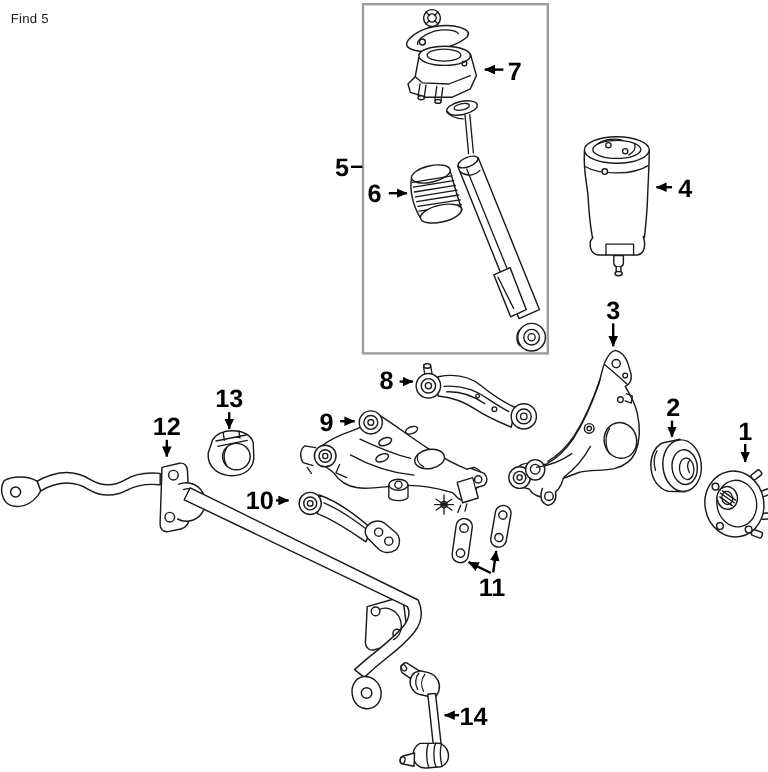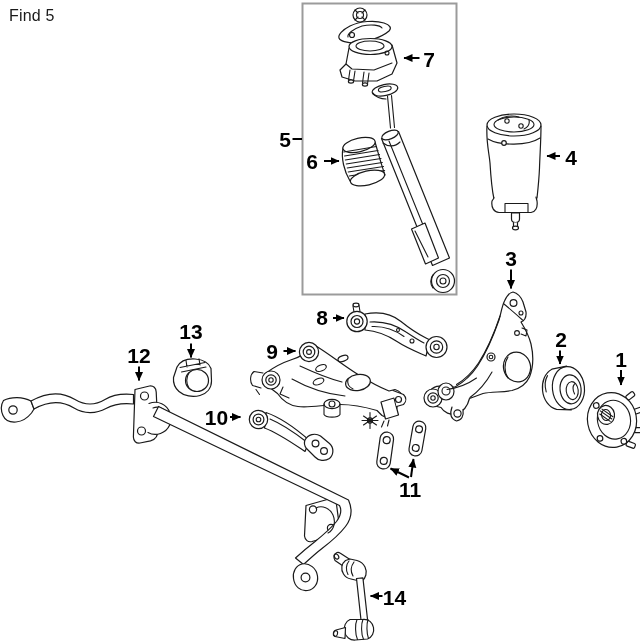--- a/index.html
+++ b/index.html
@@ -1,21 +1,21 @@
 <!DOCTYPE html>
 <html><head>
 <meta charset="utf-8">
 <style>
   html,body{margin:0;padding:0;background:#ffffff;}
   .screen{
     position:relative;width:640px;height:643px;background:#ffffff;
     font-family:"Liberation Sans",sans-serif;overflow:hidden;
   }
   .instruction{
-    position:absolute;left:9px;top:9px;font-size:16px;line-height:14px;
+    position:absolute;left:9px;top:9px;font-size:11px;line-height:14px;
     color:#1a1a1a;letter-spacing:0.2px;
   }
   svg{position:absolute;left:0;top:0;}
   .p{fill:#ffffff;stroke:#1a1a1a;stroke-width:1.2;stroke-linejoin:round;stroke-linecap:round;}
   .l{fill:none;stroke:#1a1a1a;stroke-width:1.1;stroke-linejoin:round;stroke-linecap:round;}
   .box{fill:none;stroke:#9b9b9b;stroke-width:2;}
   .arrow{fill:none;stroke:#000000;stroke-width:2;}
   .tick{fill:none;stroke:#000000;stroke-width:2;}
   .callout{font-family:"Liberation Sans",sans-serif;font-weight:bold;font-size:21px;fill:#000000;text-anchor:middle;}
 </style>

